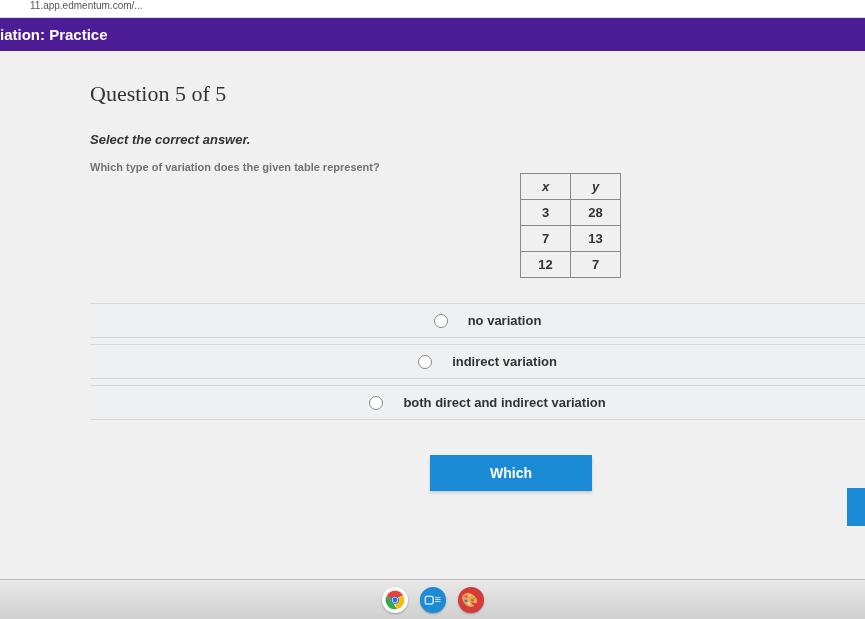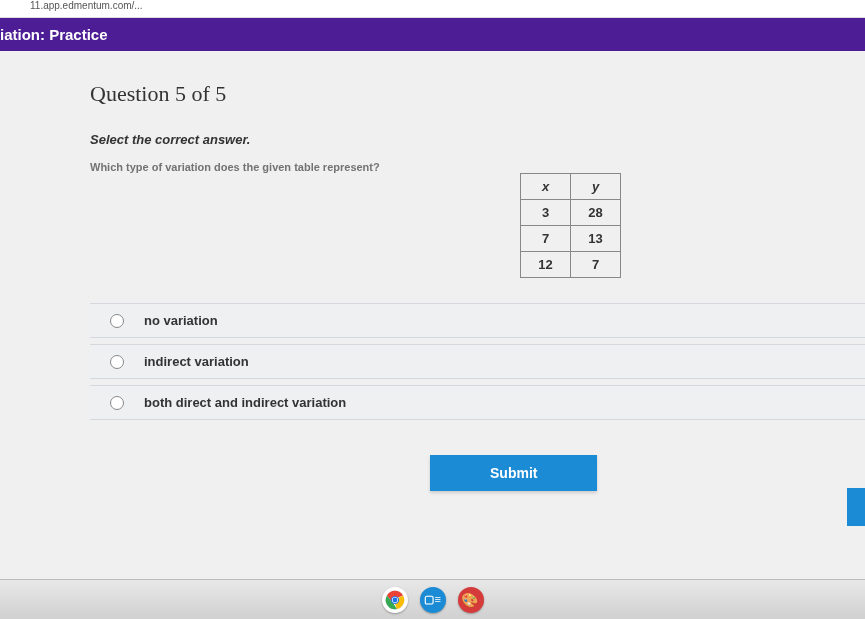--- a/index.html
+++ b/index.html
@@ -79,20 +79,21 @@
     .option-row {
       display: flex;
       align-items: center;
       background: #eef0f2;
       border-top: 1px solid #d5d8dc;
       border-bottom: 1px solid #d5d8dc;
       margin-bottom: 6px;
       padding: 9px 0;
       width: 775px;
       cursor: pointer;
+      justify-content: center;
     }
     .option-row .radio {
       width: 14px;
       height: 14px;
       border: 1.5px solid #888;
       border-radius: 50%;
       margin-left: 20px;
       margin-right: 20px;
       background: #fff;
       flex-shrink: 0;
@@ -202,21 +203,21 @@
       <div class="radio"></div>
       <div class="label">indirect variation</div>
     </div>
     <div class="option-row">
       <div class="radio"></div>
       <div class="label">both direct and indirect variation</div>
     </div>
   </div>
 
   <div class="submit-area">
-    <button class="submit-btn">Submit</button>
+    <button class="submit-btn">Which</button>
   </div>
 </div>
 
 <div class="right-btn"></div>
 
 <div class="taskbar">
   <div class="task-icon chrome-icon">
     <svg viewBox="0 0 24 24">
       <circle cx="12" cy="12" r="10" fill="#fff" stroke="#ddd"></circle>
       <circle cx="12" cy="12" r="4.2" fill="#1a73e8"></circle>

